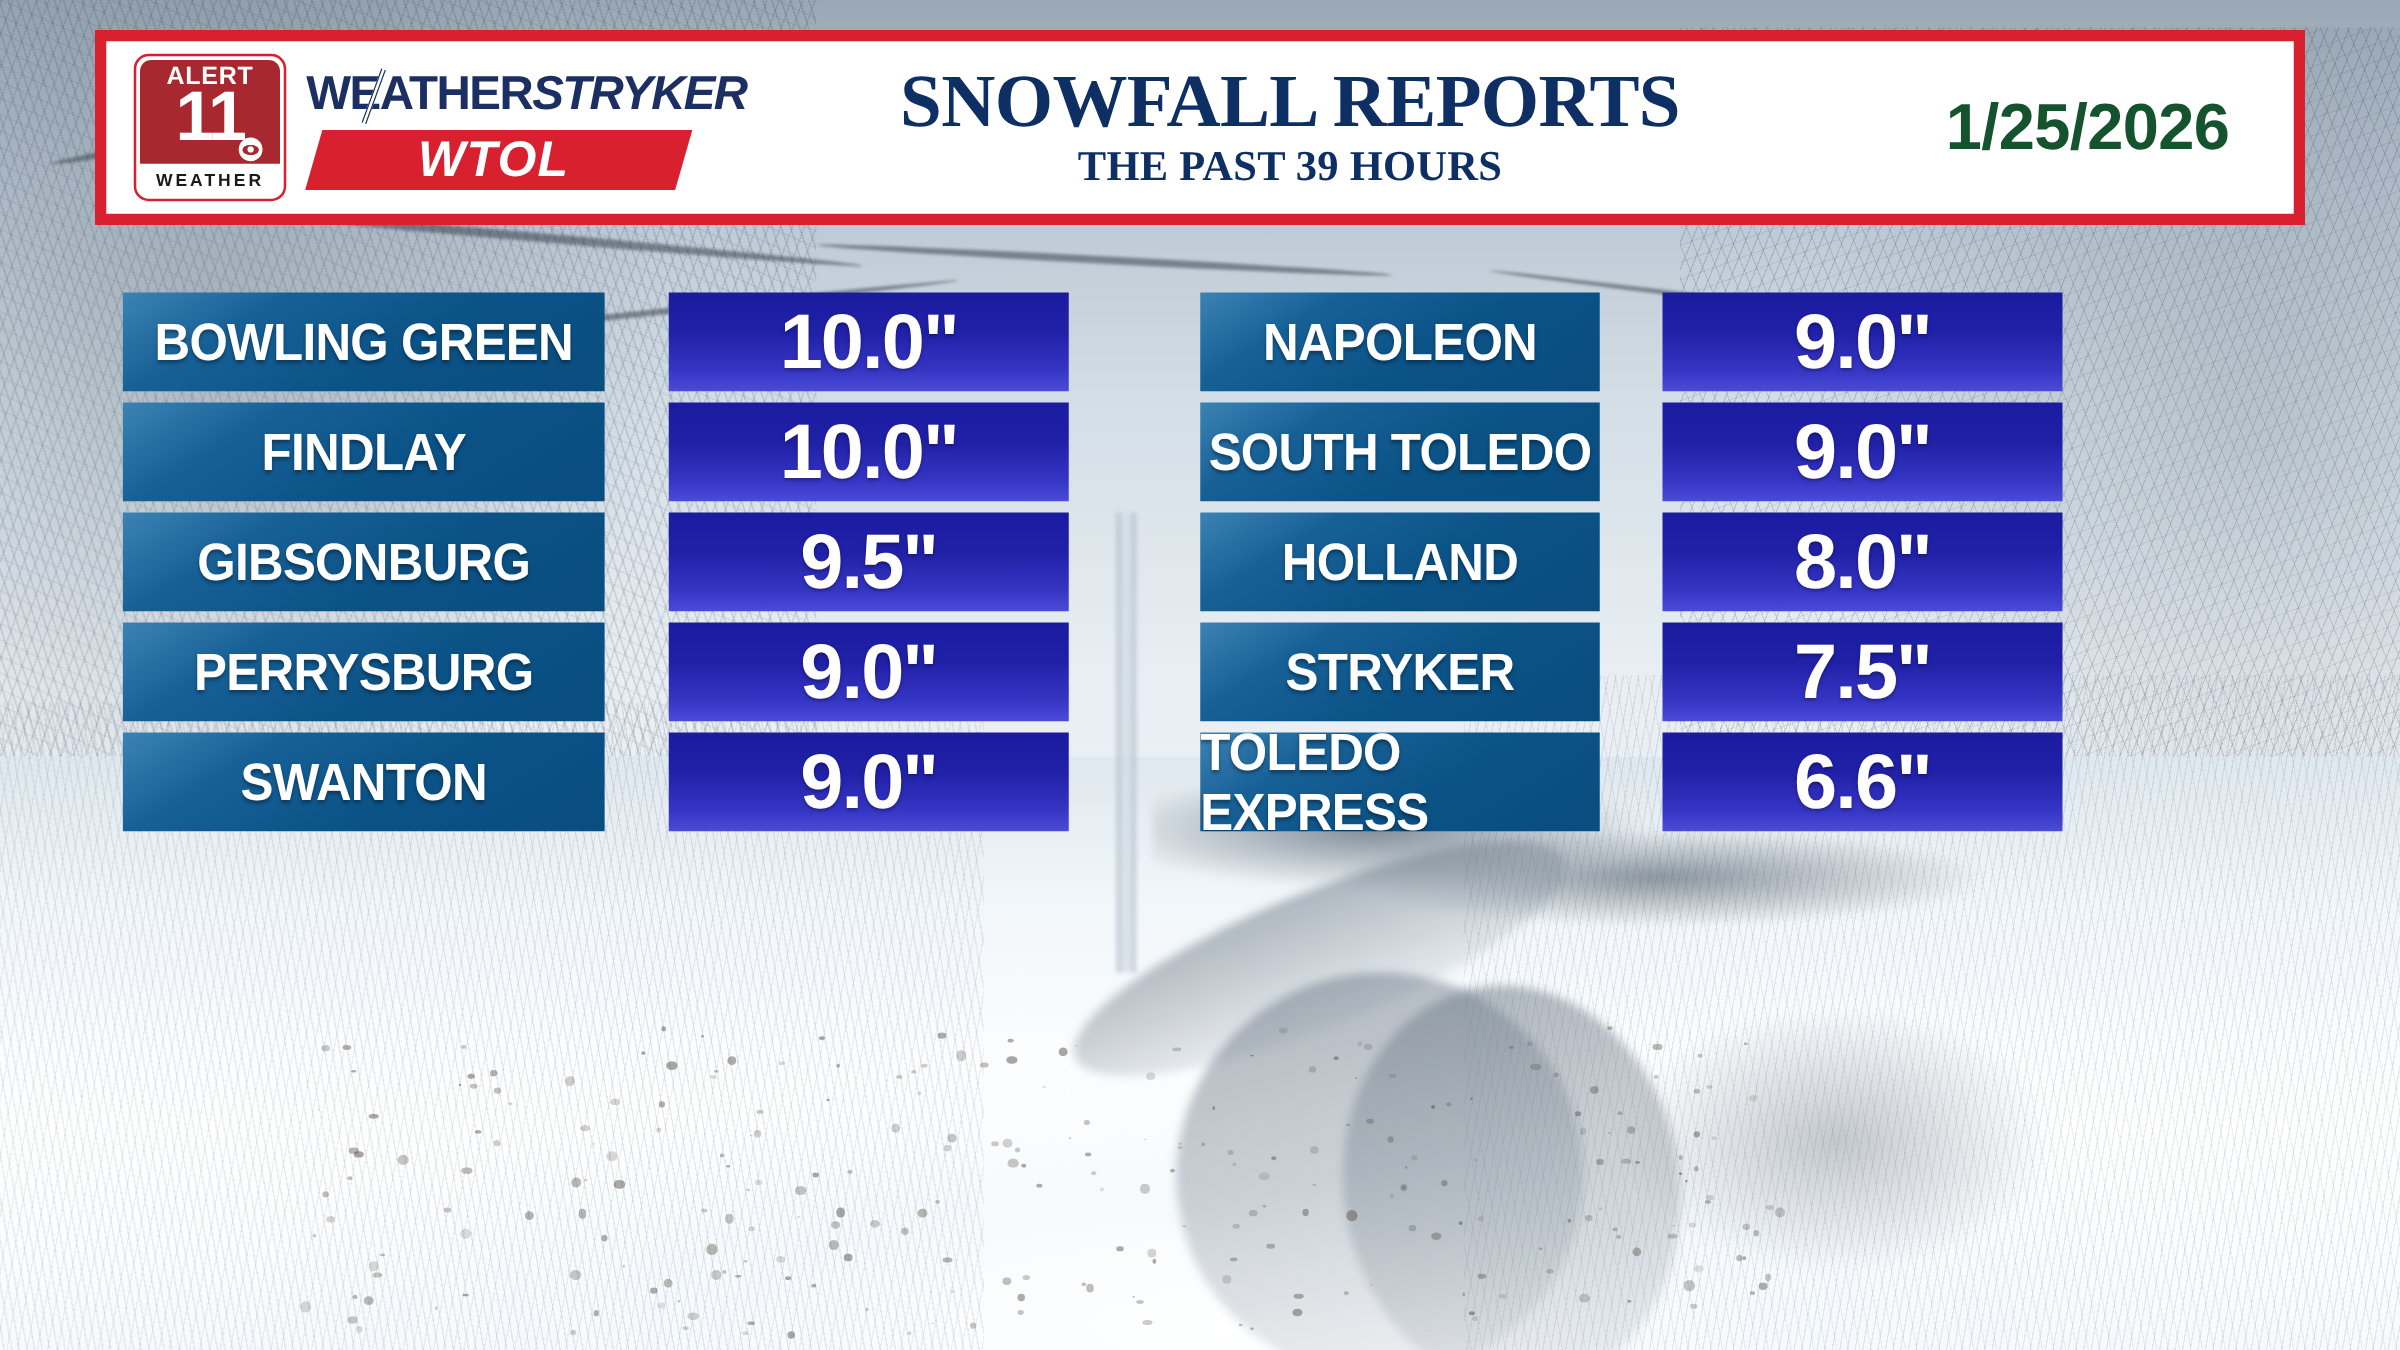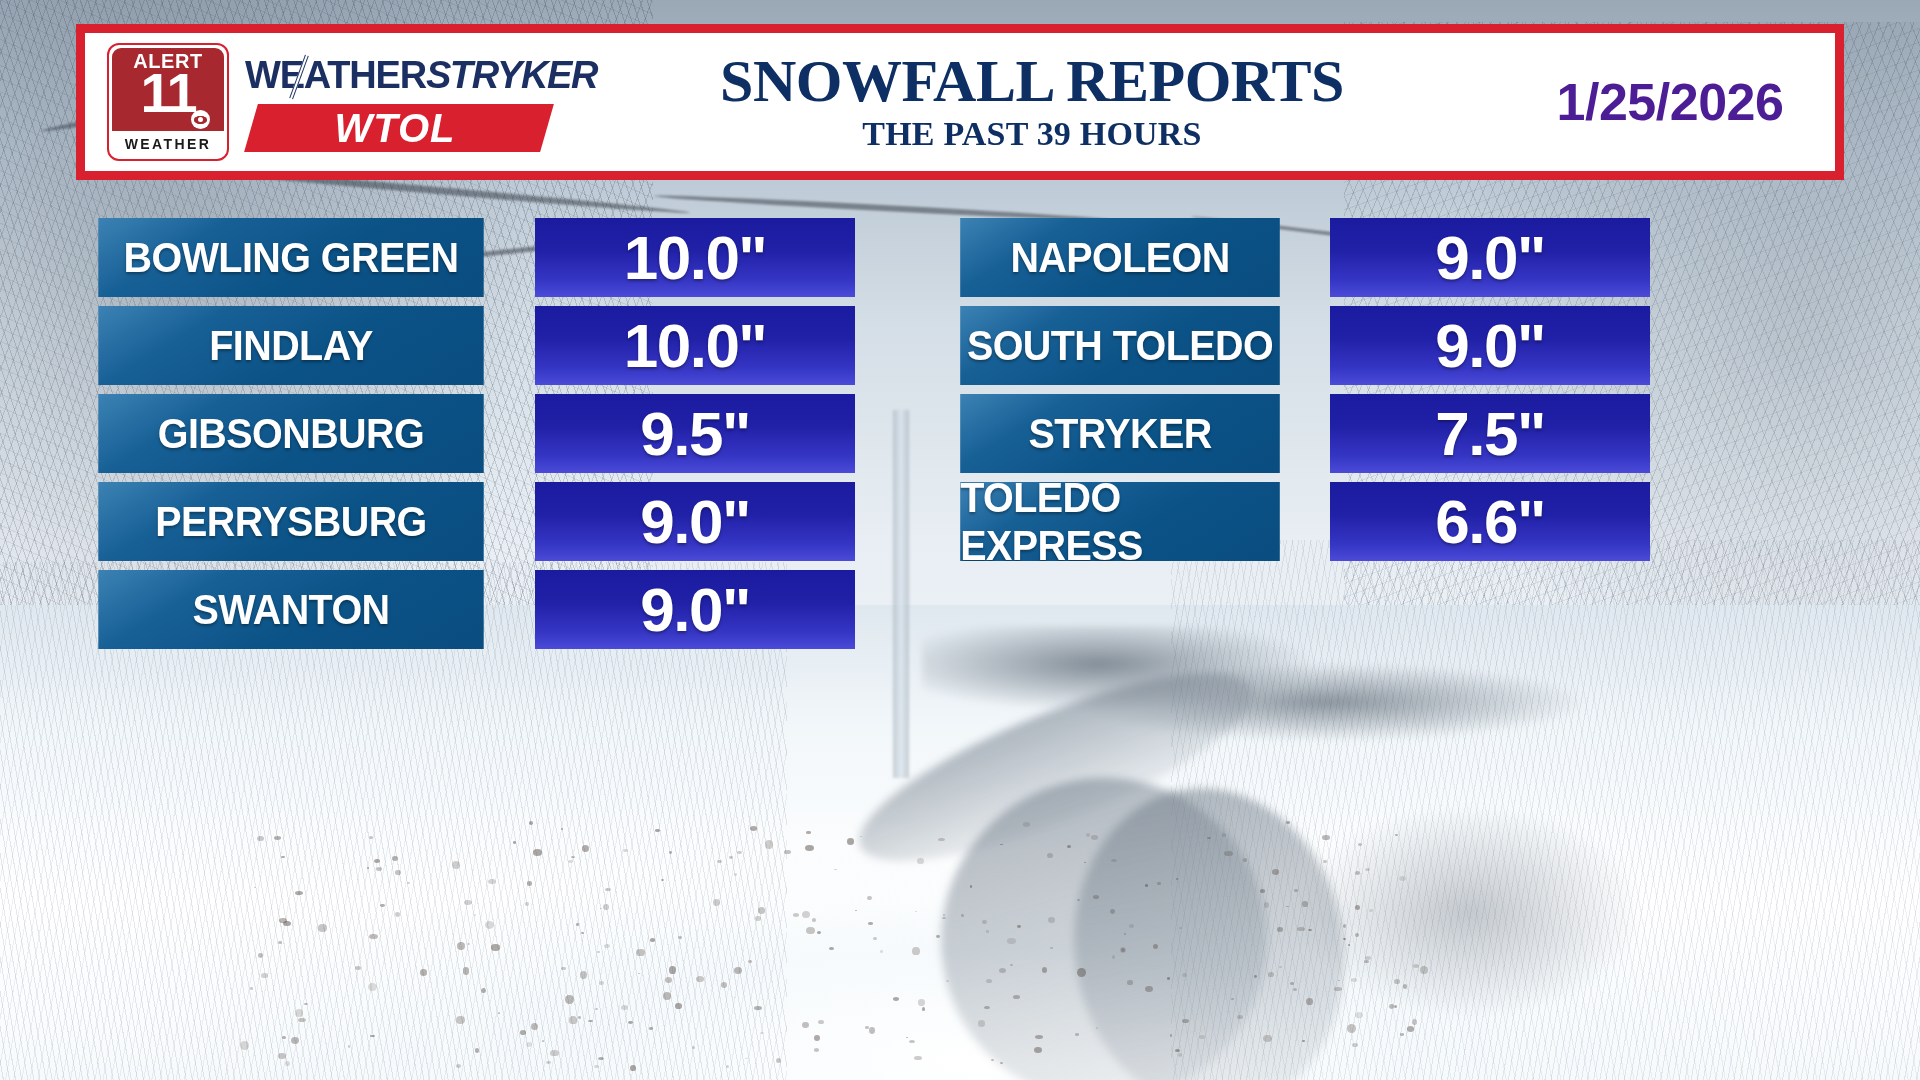--- a/index.html
+++ b/index.html
@@ -244,39 +244,40 @@
     color:#0e2f63;
     font-size:34px; font-weight:800;
     letter-spacing:.2px; line-height:1.15;
     margin-top:2px;
     white-space:nowrap;
   }
   .date-block {
     flex:0 0 auto;
     width:330px;
     text-align:center;
-    color:#4c1d95;
+    color:#14532d;
     font-size:52px; font-weight:800;
     letter-spacing:-.5px;
     white-space:nowrap;
   }
 
   
   #grid {
     position:absolute;
     left:0; top:218px;
     width:1920px;
     z-index:6;
     display:flex;
     justify-content:flex-start;
   }
   .col-pair {
     display:flex;
     flex-direction:column;
     gap:9px;
+    margin-top:16px;
   }
   .col-pair.left  { margin-left:86px; }
   .col-pair.right { margin-left:95px; }
 
   .row { display:flex; gap:40px; }
   .row.r-left  { gap:39px; }
   .row.r-right { gap:40px; }
 
   .city, .value {
     height:79px;
@@ -639,20 +640,24 @@
   <div class="col-pair right" id="col-right">
       <div class="row r-right">
         <div class="city">NAPOLEON</div>
         <div class="value">9.0"</div>
       </div>
       <div class="row r-right">
         <div class="city">SOUTH TOLEDO</div>
         <div class="value">9.0"</div>
       </div>
       <div class="row r-right">
+        <div class="city">HOLLAND</div>
+        <div class="value">8.0"</div>
+      </div>
+      <div class="row r-right">
         <div class="city">STRYKER</div>
         <div class="value">7.5"</div>
       </div>
       <div class="row r-right">
         <div class="city">TOLEDO EXPRESS</div>
         <div class="value">6.6"</div>
       </div>
     </div>
 </div>
 

